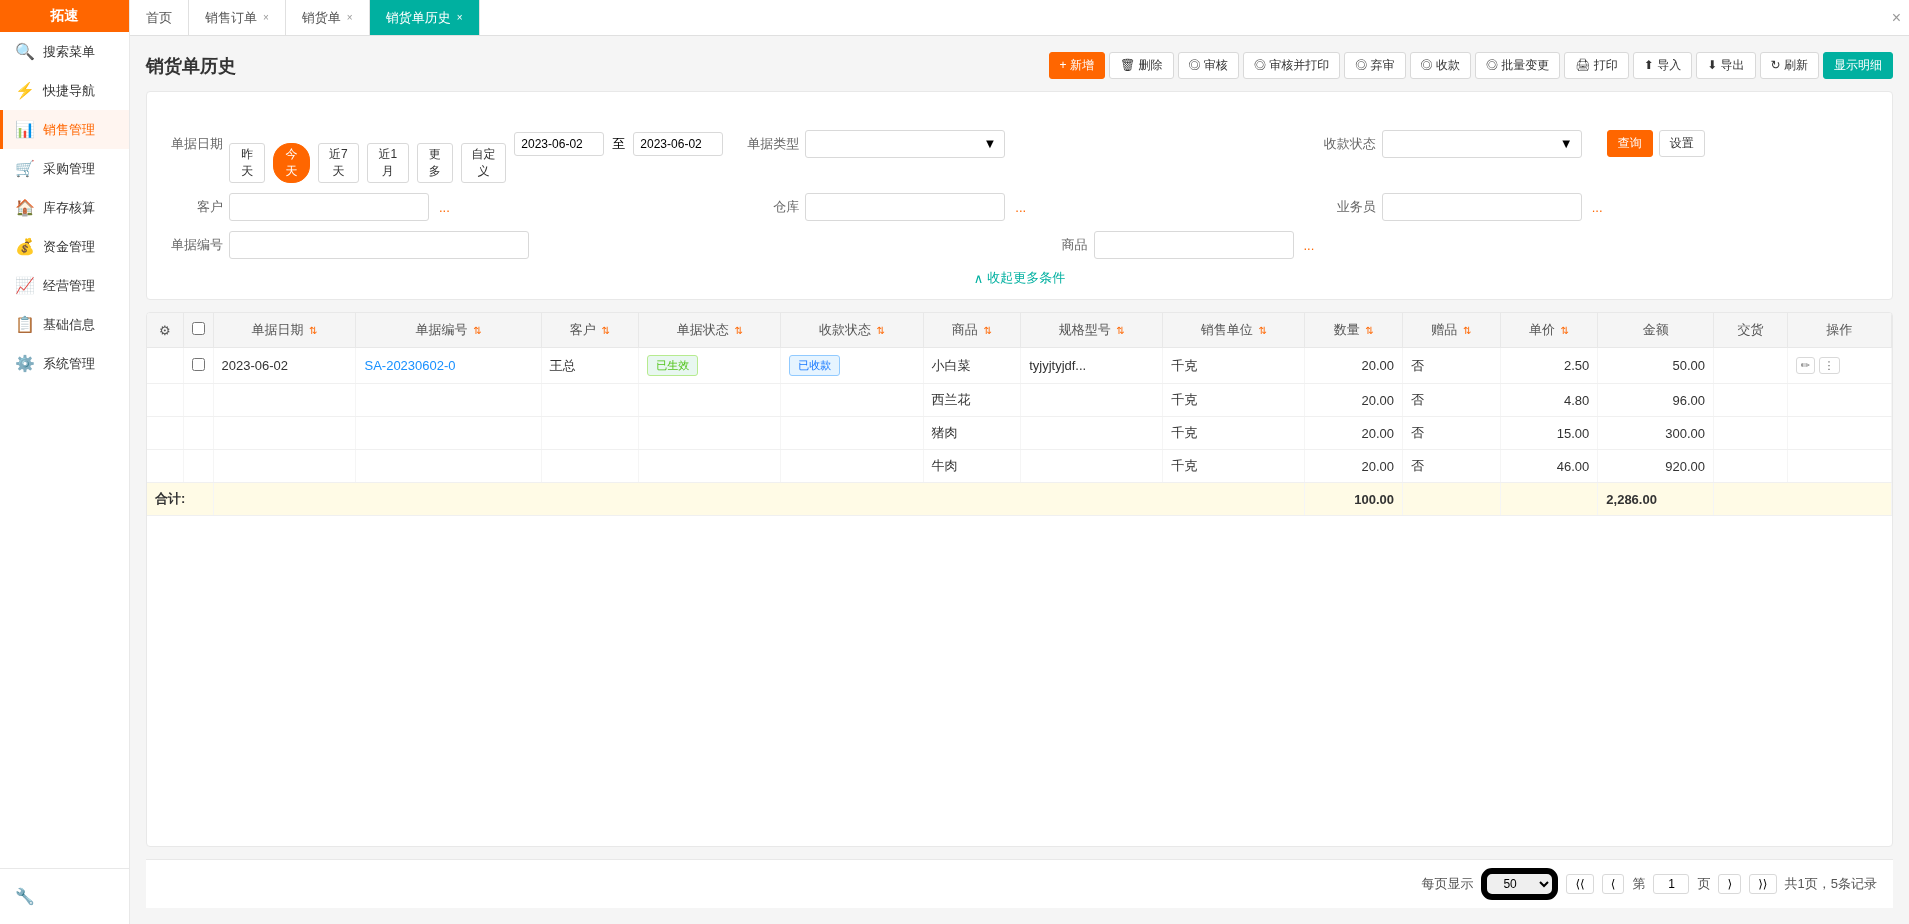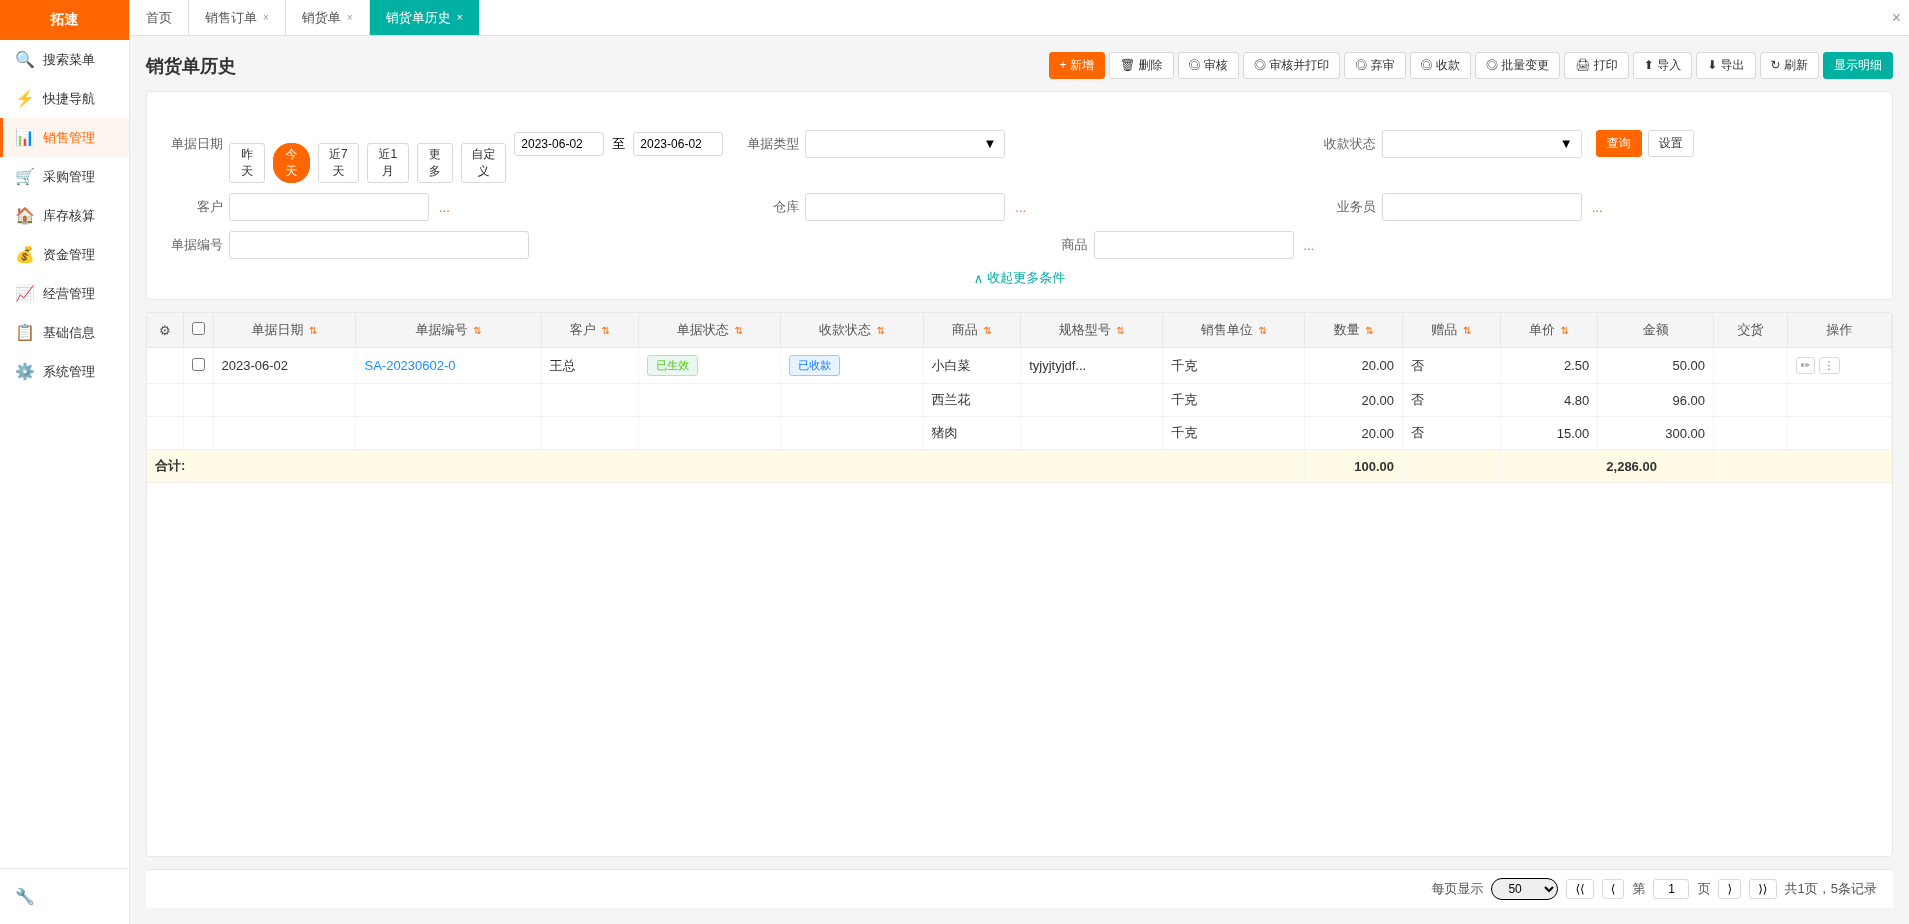--- a/index.html
+++ b/index.html
@@ -15,21 +15,21 @@
       flex-direction: column;
       height: 100%;
     }
     .sidebar-logo {
       background: #ff6600;
       color: #fff;
       text-align: center;
       padding: 8px 4px;
       font-size: 14px;
       font-weight: bold;
-      height: 40px;
+      height: 32px;
       display: flex;
       align-items: center;
       justify-content: center;
       font-family: Liberation Serif, serif;
     }
     .sidebar-item {
       display: flex;
       align-items: center;
       padding: 10px 12px;
       cursor: pointer;
@@ -319,21 +319,21 @@
     }
     .pagination-input {
       width: 36px;
       border: 1px solid #d9d9d9;
       border-radius: 3px;
       padding: 2px 4px;
       text-align: center;
       font-size: 12px;
     }
     select.per-page {
-      border: 1px solid #000000;
+      border: 6px solid #000000;
       border-radius: 11px;
       padding: 2px 12px;
       font-size: 12px;
     }
 
     .gear-icon-cell {
       text-align: center;
       cursor: pointer;
       color: #999;
     }
@@ -451,21 +451,21 @@
             <span></span>
             <span>▼</span>
           </div>
         </div>
         <div class="filter-item">
           <span class="filter-label">收款状态</span>
           <div class="filter-select" style="width:180px;">
             <span></span>
             <span>▼</span>
           </div>
-          <button class="btn btn-primary" style="margin-left:8px;">查询</button>
+          <button class="btn btn-primary" style="margin-left:19px;">查询</button>
           <button class="btn">设置</button>
         </div>
       </div>
 
       <div class="filter-row">
         <div class="filter-item">
           <span class="filter-label">客户</span>
           <input class="filter-input" type="text" style="">
           <span class="ellipsis-btn">...</span>
         </div>
@@ -636,20 +636,46 @@
     <td>千克</td>
     <td style="text-align:right;">20.00</td>
     <td>否</td>
     <td style="text-align:right;">15.00</td>
     <td style="text-align:right;">300.00</td>
     <td></td>
     <td>
       
     </td>
   </tr>
+            <tr>
+    <td class="gear-icon-cell"></td>
+    <td class="checkbox-cell">
+      
+    </td>
+    <td></td>
+    <td style="color:inherit; cursor:default"></td>
+    <td></td>
+    <td>
+      
+    </td>
+    <td>
+      
+    </td>
+    <td>牛肉</td>
+    <td></td>
+    <td>千克</td>
+    <td style="text-align:right;">20.00</td>
+    <td>否</td>
+    <td style="text-align:right;">46.00</td>
+    <td style="text-align:right;">920.00</td>
+    <td></td>
+    <td>
+      
+    </td>
+  </tr>
           </tbody>
         <tfoot>
           <tr class="summary-row">
             <td colspan="2">
               <span>合计:</span>
             </td>
             <td colspan="8"></td>
             <td style="text-align:right;">100.00</td>
             <td></td>
             <td></td>

